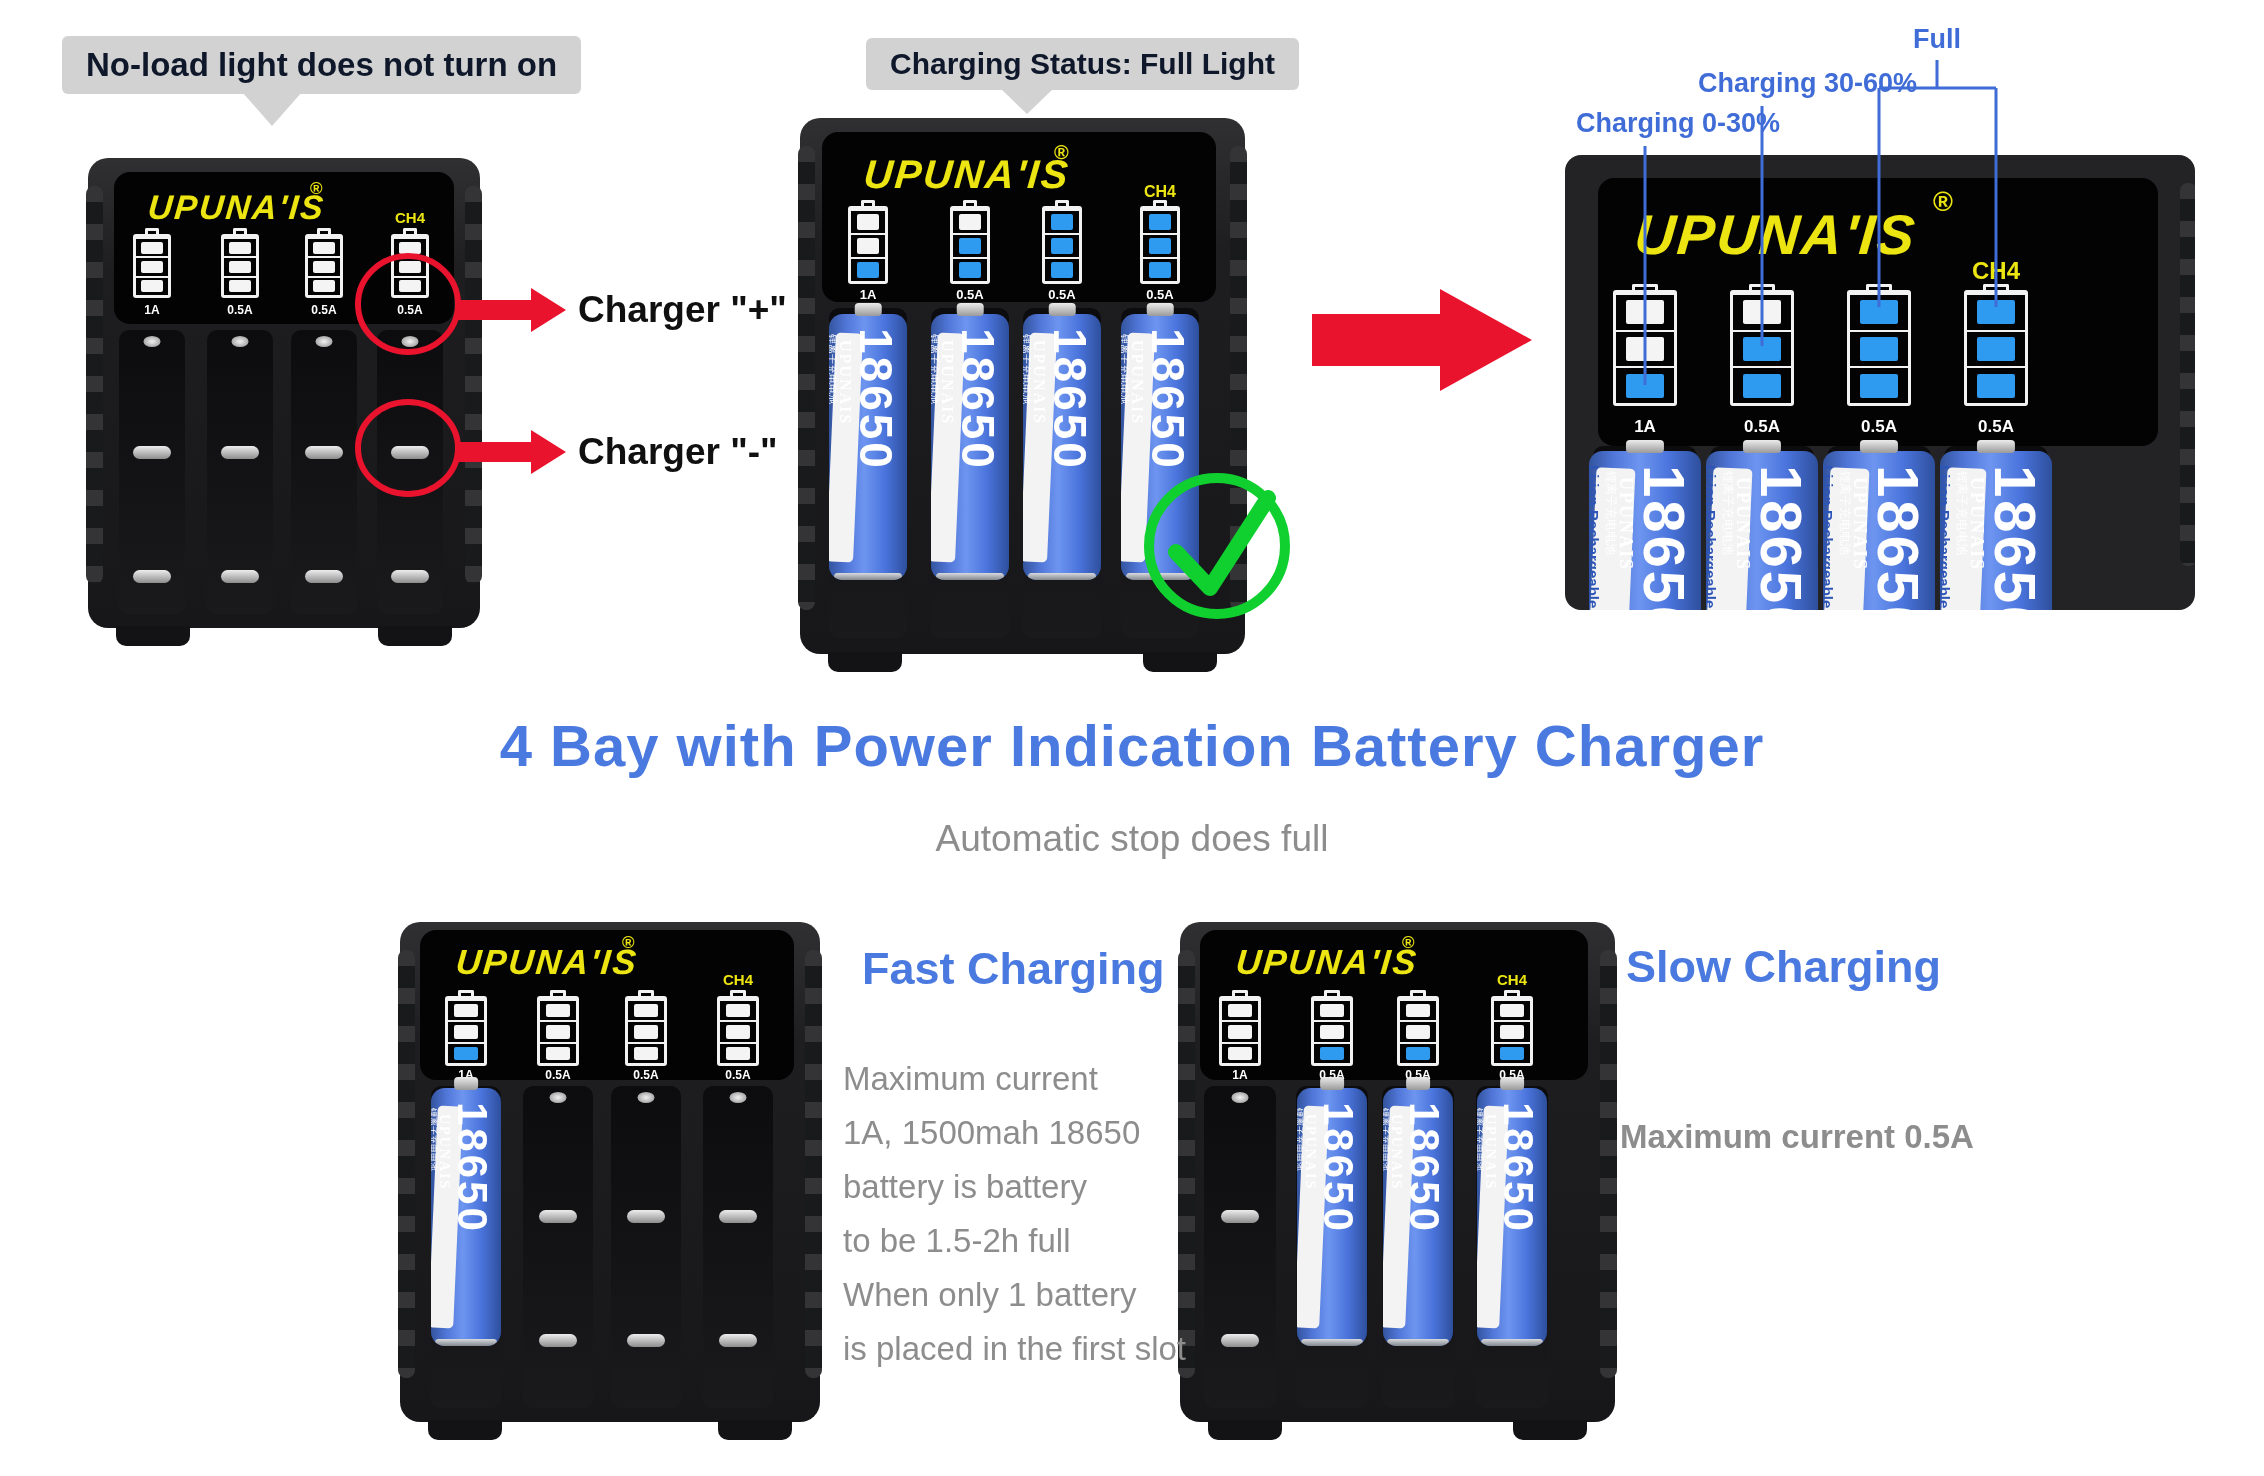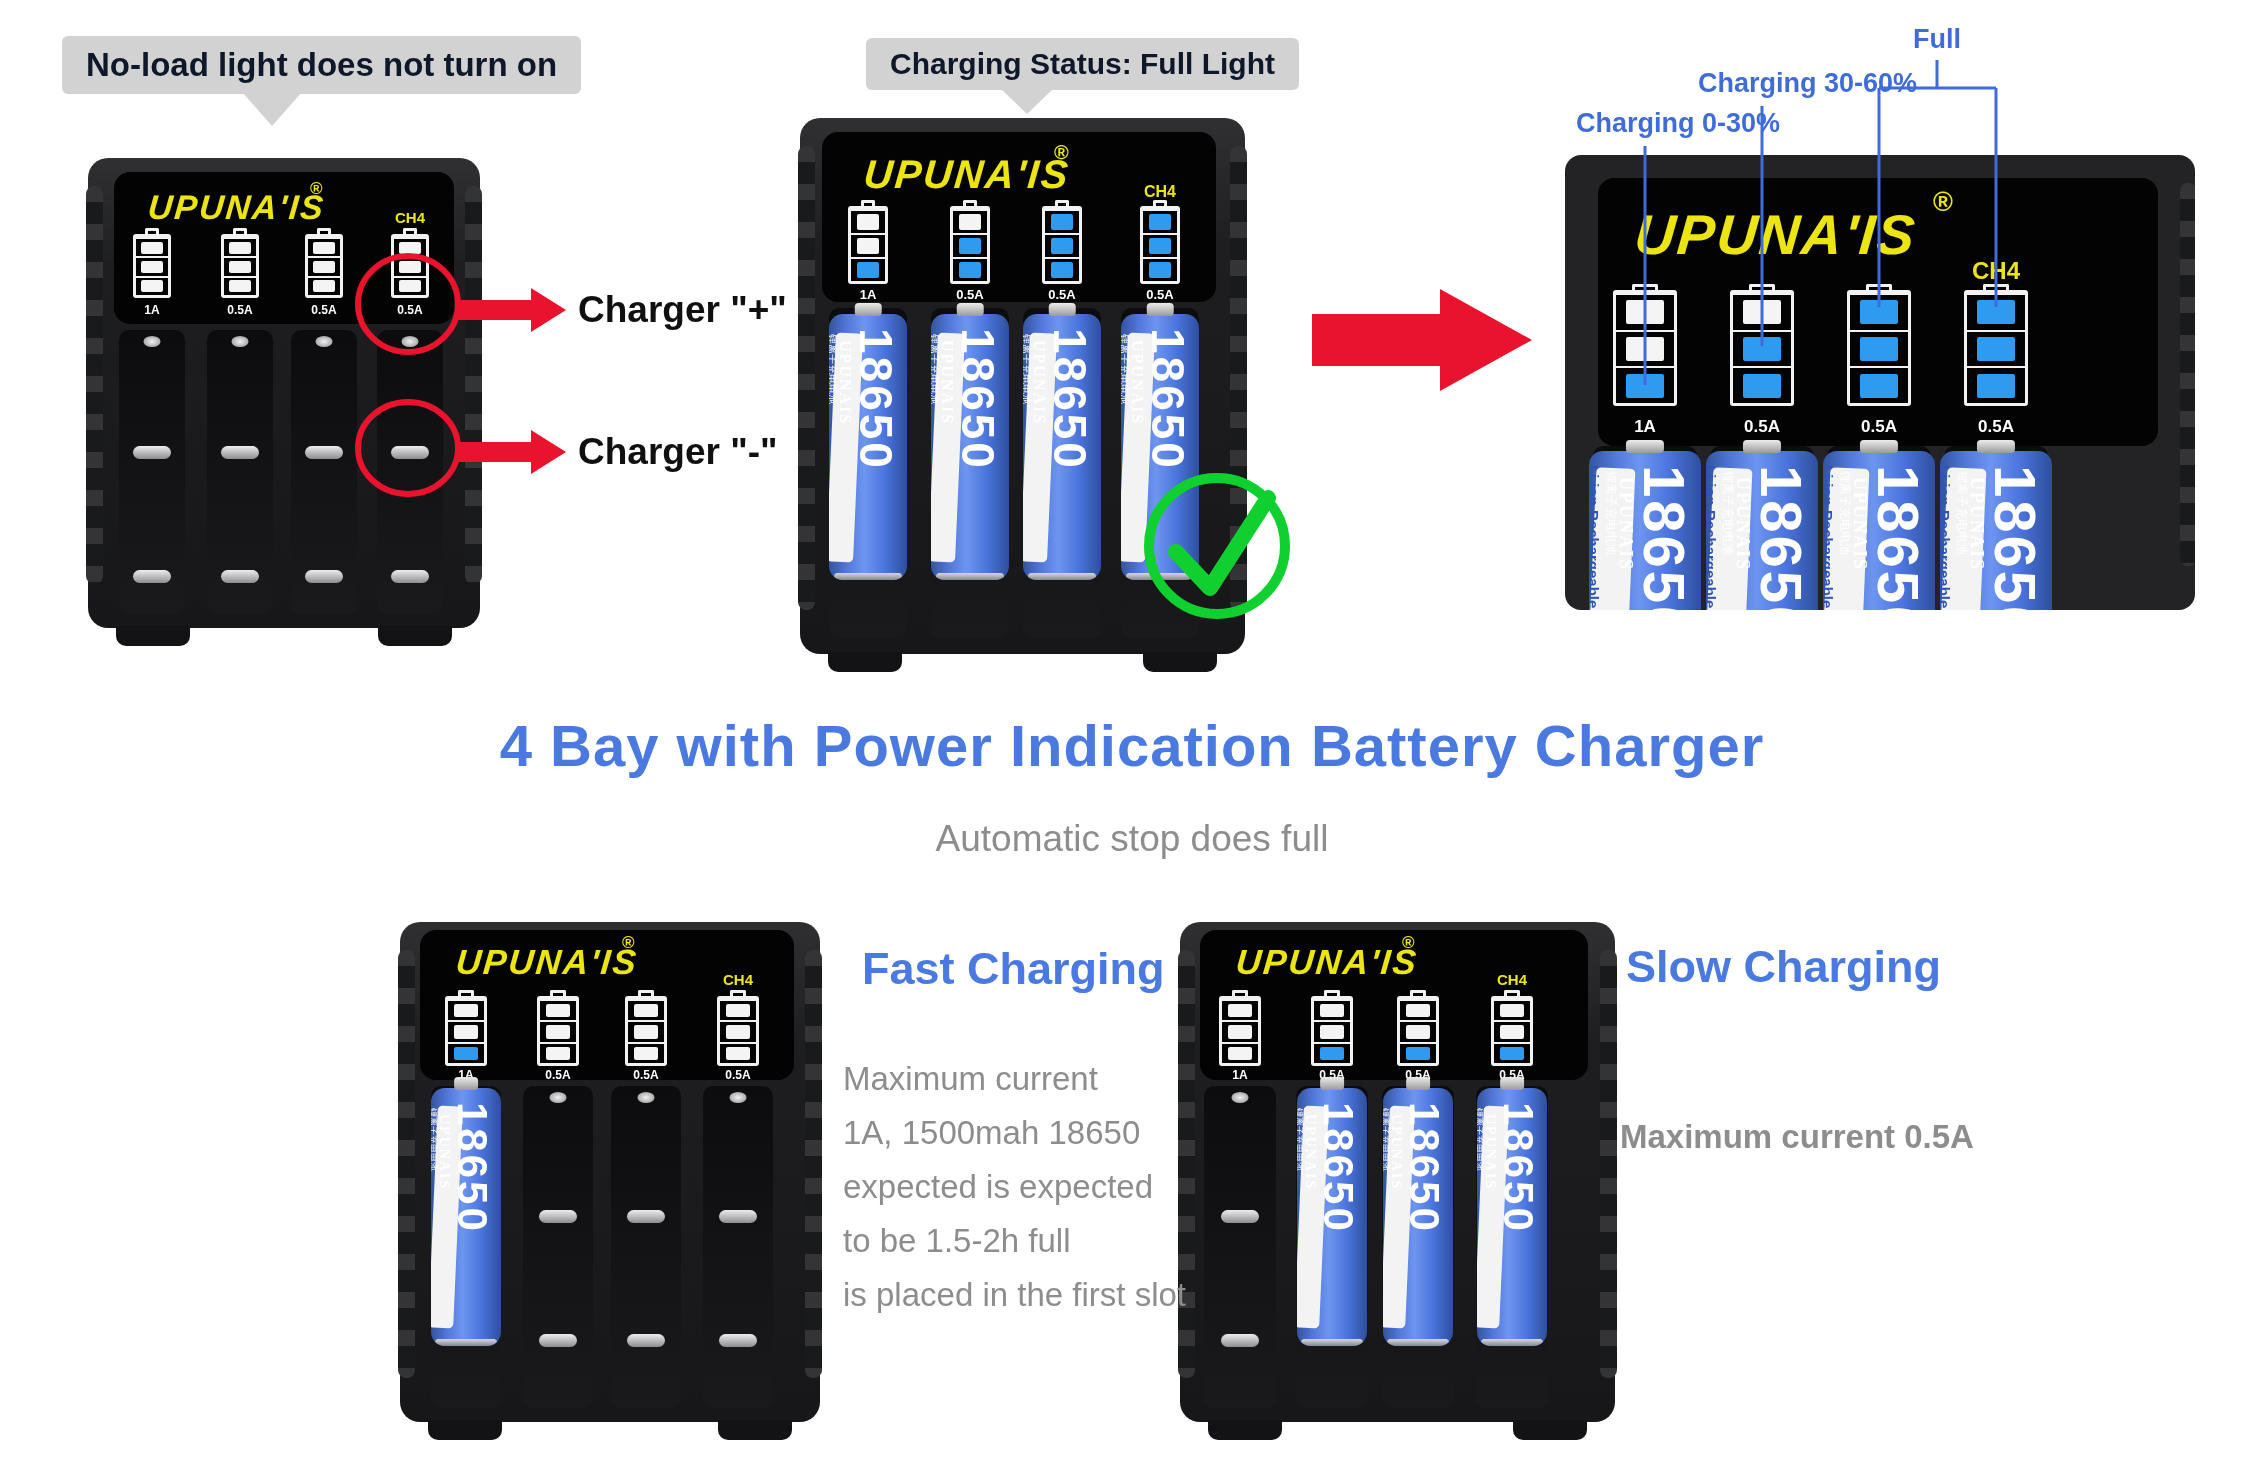--- a/index.html
+++ b/index.html
@@ -610,22 +610,23 @@
   <div class="ann" style="left:1698px;top:70px;font-size:27px;">Charging 30-60%</div>
   <div class="ann" style="left:1937px;top:26px;font-size:27px;transform:translateX(-50%);">Full</div>
 
   <div class="title">4 Bay with Power Indication Battery Charger</div>
   <div class="subtitle">Automatic stop does full</div>
 
   <div class="sect-head" style="left:862px;top:946px;">Fast Charging</div>
   <div class="sect-body" style="left:843px;top:1052px;">
     <div>Maximum current</div>
     <div>1A, 1500mah 18650</div>
-    <div>expected is expected</div>
+    <div>battery is battery</div>
     <div>to be 1.5-2h full</div>
+    <div>When only 1 battery</div>
     <div>is placed in the first slot</div>
   </div>
 
   <div class="sect-head" style="left:1626px;top:944px;">Slow Charging</div>
   <div class="sect-body" style="left:1620px;top:1110px;font-weight:bold;">
     <div>Maximum current 0.5A</div>
   </div>
 
   <svg class="overlay" width="2264" height="1476" viewBox="0 0 2264 1476">
 

